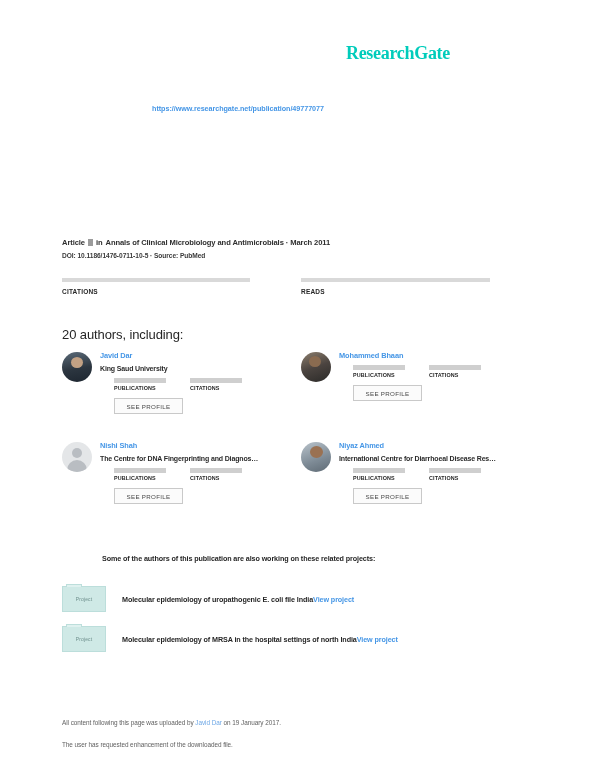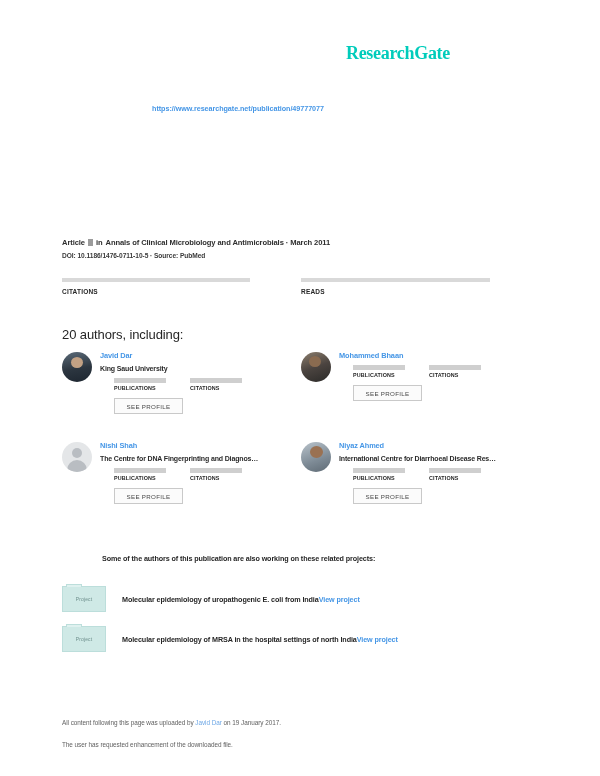--- a/index.html
+++ b/index.html
@@ -427,21 +427,21 @@
 
 </div>
 
 <div class="projects-head">Some of the authors of this publication are also working on these related projects:</div>
 
 <div class="project-row r1">
   <div class="project-thumb">
     <span class="project-thumb-label">Project</span>
   </div>
   <div class="project-text">
-    <span>Molecular epidemiology of uropathogenic E. coli from India</span><span class="view-project">View project</span>
+    <span>Molecular epidemiology of uropathogenic E. coli file India</span><span class="view-project">View project</span>
   </div>
 </div>
 
 <div class="project-row r2">
   <div class="project-thumb">
     <span class="project-thumb-label">Project</span>
   </div>
   <div class="project-text">
     <span>Molecular epidemiology of MRSA in the hospital settings of north India</span><span class="view-project">View project</span>
   </div>

